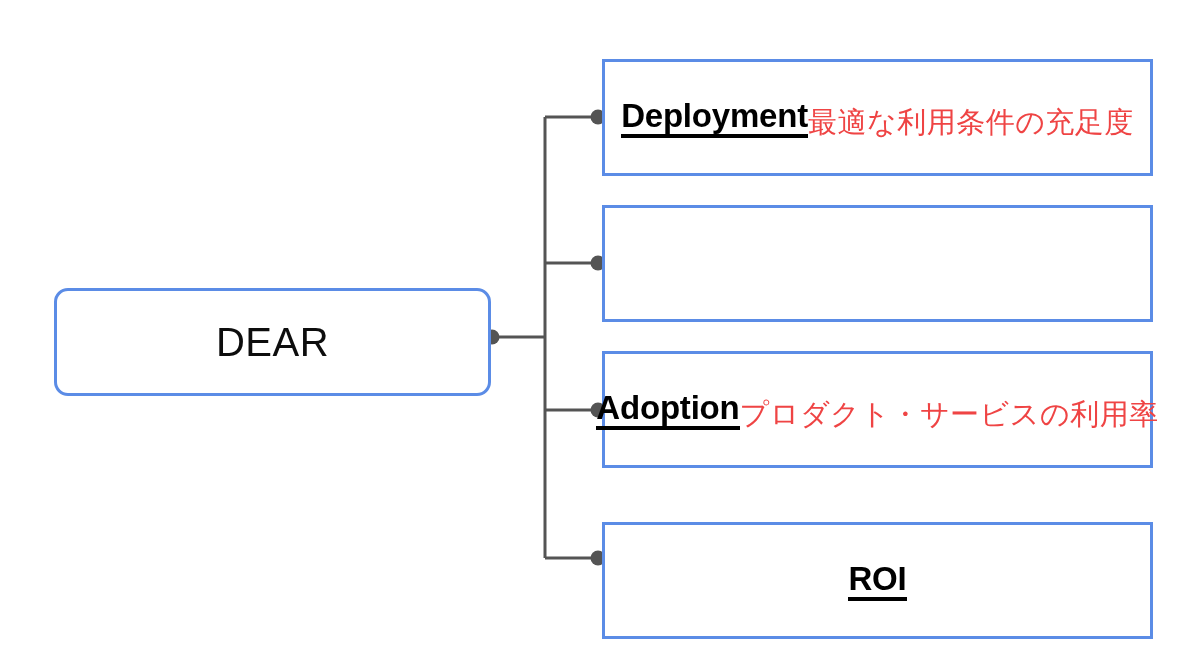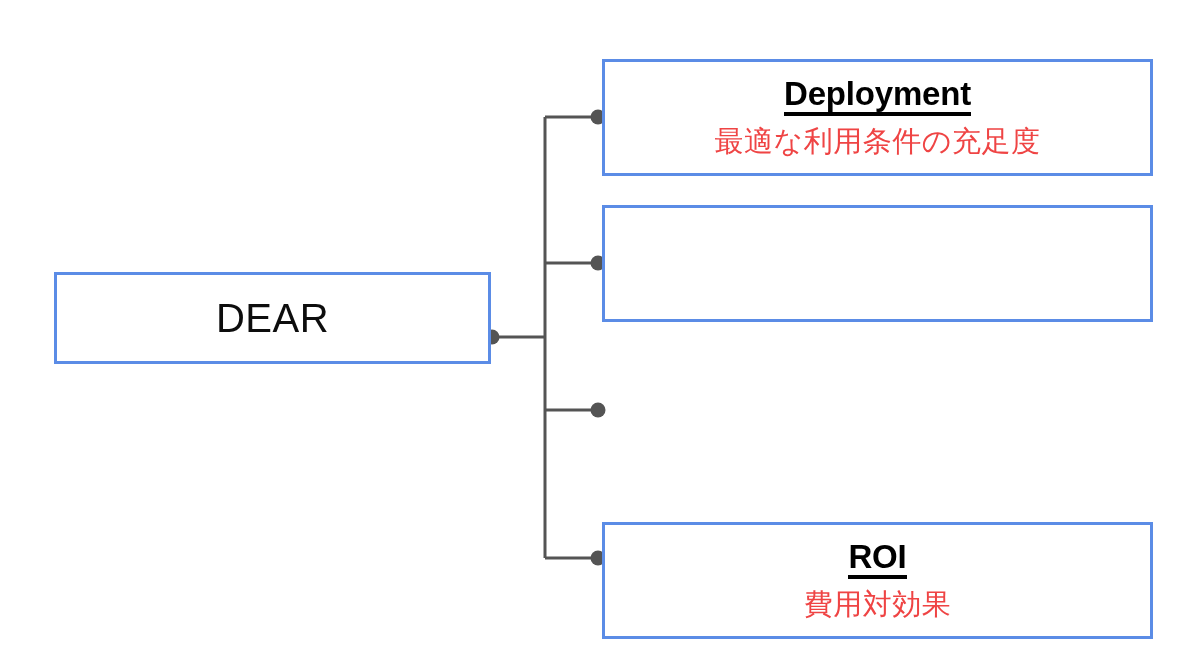--- a/index.html
+++ b/index.html
@@ -29,32 +29,32 @@
     pointer-events: none;
   }
 
   
   .node {
     position: absolute;
     box-sizing: border-box;
     background: #ffffff;
     border: 3px solid #5b8ce6;
     display: flex;
-    flex-direction: column;
     align-items: center;
     justify-content: center;
     text-align: right;
   }
 
   
   #root-node {
     left: 54px;
-    top: 272px;
+    top: 288px;
     width: 437px;
-    height: 92px;
+    height: 108px;
+    border-radius: 14px;
   }
   .root-label {
     font-size: 40px;
     font-weight: 400;
     color: #0d0d0d;
     letter-spacing: 0.5px;
     line-height: 1;
   }
 
   
@@ -126,19 +126,22 @@
   </div>
 
   <div class="node branch-node" id="branch-node-0">
     <span class="branch-title">Deployment</span>
     <span class="branch-desc">最適な利用条件の充足度</span>
   </div>
 
   <div class="node branch-node" id="branch-node-1">
   </div>
 
+  <div class="node branch-node" id="branch-node-2">
+    <span class="branch-title">Adoption</span>
+    <span class="branch-desc">プロダクト・サービスの利用率</span>
+  </div>
 
   <div class="node branch-node" id="branch-node-3">
     <span class="branch-title">ROI</span>
-    <span class="branch-desc">費用対効果</span>
   </div>
 
 </div>
 
 </body></html>

